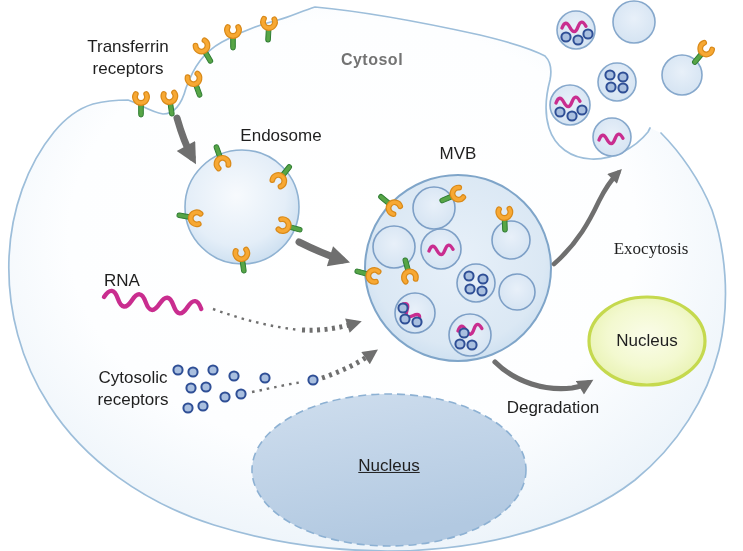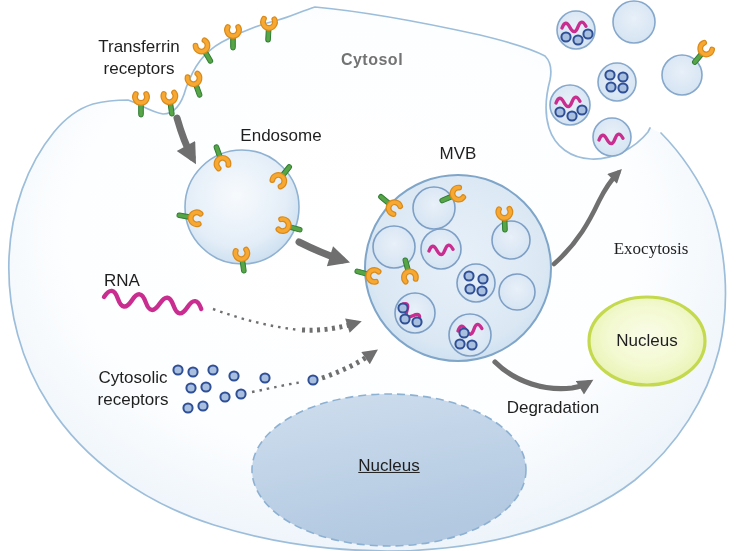--- a/index.html
+++ b/index.html
@@ -189,21 +189,21 @@
 
   <use href="#receptor" transform="translate(380,196) rotate(-50)"></use>
   <use href="#receptor" transform="translate(356,271) rotate(-75)"></use>
   <use href="#receptor" transform="translate(405,259) rotate(-15)"></use>
   <use href="#receptor" transform="translate(441,201) rotate(247)"></use>
   <use href="#receptor" transform="translate(505,231) rotate(178)"></use>
 
   <use href="#receptor" transform="translate(694,63) rotate(220)"></use>
 </svg>
 
-<div class="lbl wrap" style="left:139px;top:58px;width:108px;text-align:center;">Transferrin receptors</div>
+<div class="lbl wrap" style="left:128px;top:58px;width:108px;text-align:center;">Transferrin receptors</div>
 <div class="lbl cytosol" style="left:372px;top:60px;">Cytosol</div>
 <div class="lbl" style="left:281px;top:136px;">Endosome</div>
 <div class="lbl" style="left:458px;top:154px;">MVB</div>
 <div class="lbl" style="left:122px;top:281px;text-align:center;">RNA</div>
 <div class="lbl wrap" style="left:133px;top:389px;width:86px;">Cytosolic receptors</div>
 <div class="lbl" style="left:389px;top:466px;text-decoration:underline;">Nucleus</div>
 <div class="lbl" style="left:647px;top:341px;">Nucleus</div>
 <div class="lbl" style="left:651px;top:249px;font-family:Liberation Serif, serif;">Exocytosis</div>
 <div class="lbl" style="left:553px;top:408px;">Degradation</div>
 

